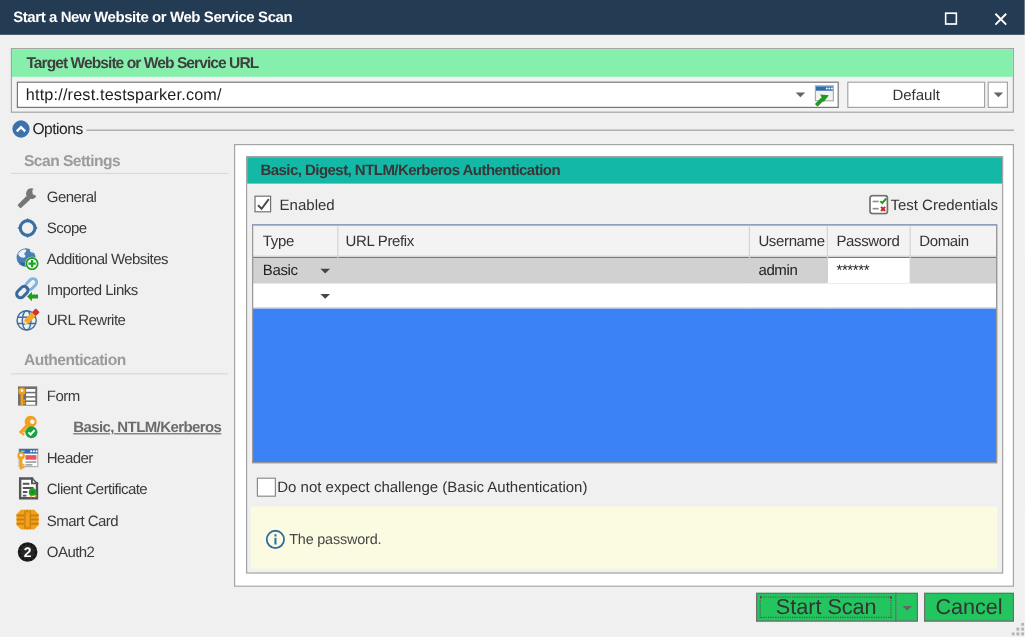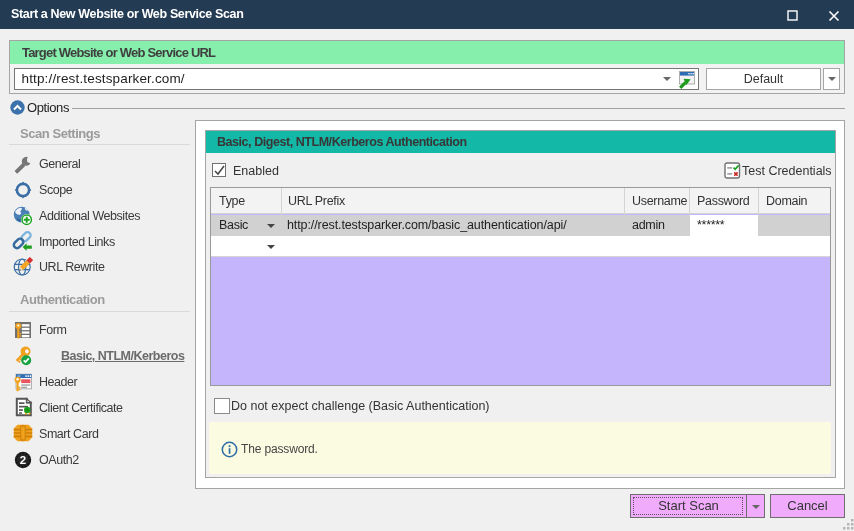--- a/index.html
+++ b/index.html
@@ -27,35 +27,35 @@
 .sbline { left:9px; width:181px; height:1px; background:#d9d9d9; }
 .sbitem { left:39px; font-size:12.5px; color:#3a3a3a; line-height:16px; letter-spacing:-0.45px; }
 
 #panel { left:195px; top:120px; width:650px; height:369px; background:#fff; border:1px solid #a5a5a5; }
 #inner { left:205px; top:130px; width:631px; height:348px; border:1px solid #a5a5a5; background:#f0f0f0; }
 #innerh { left:206px; top:131px; width:629px; height:22px; background:#14b8a6; color:#373737; font-weight:bold; font-size:12.5px; line-height:22px; padding-left:11px; letter-spacing:-0.45px; }
 #cb1 { left:212px; top:163px; width:14px; height:14px; background:#fff; border:1px solid #707070; }
 #enlabel { left:233px; top:164px; font-size:12.5px; color:#333; }
 #tclabel { left:742px; top:164px; font-size:12.5px; color:#333; }
 
-#tbl { left:210px; top:187px; width:621px; height:199px; background:#c4b5fd; border:1px solid #999; }
+#tbl { left:210px; top:187px; width:621px; height:199px; background:#3b82f6; border:1px solid #999; }
 .vline { position:absolute; top:0; width:1px; }
 #throw { position:absolute; left:0; top:0; width:619px; height:26px; background:#f3f3f3; border-bottom:1px solid #d4d4d4; }
 .thtext { position:absolute; top:0; height:26px; line-height:26px; font-size:12.5px; color:#333; letter-spacing:-0.3px; }
 #r1 { position:absolute; left:0; top:27px; width:619px; height:21px; background:#d1d1d1; }
 #r2 { position:absolute; left:0; top:48px; width:619px; height:21px; background:#fff; border-bottom:1px solid #d4d4d4; }
 .celltext { position:absolute; top:0; height:21px; line-height:21px; font-size:12.5px; color:#222; letter-spacing:-0.3px; }
 
 #cb2 { left:214px; top:398px; width:16px; height:16px; background:#fff; border:1px solid #8a8a8a; }
 #cb2label { left:231px; top:399px; font-size:12.5px; color:#333; }
 
 #ybar { left:209px; top:422px; width:622px; height:52px; background:#fbfbe2; }
 #ytext { left:241px; top:442px; font-size:12px; color:#454545; letter-spacing:-0.15px; }
 
-.btn { background:#f0abfc; border:1px solid #6e6e6e; font-size:13px; color:#333; text-align:center; }
+.btn { background:#22c55e; border:1px solid #6e6e6e; font-size:18px; color:#333; text-align:center; }
 #btnstart { left:630px; top:494px; width:117px; height:24px; line-height:22px; }
 #btnstartfocus { left:633px; top:497px; width:110px; height:18px; border:1px dotted #555; }
 #btnarrow { left:746px; top:494px; width:19px; height:24px; }
 #btnarrow .caret { position:absolute; left:5px; top:10px; }
 #btncancel { left:770px; top:494px; width:75px; height:24px; line-height:22px; }
 </style>
 </head>
 <body>
 <div class="abs" id="titlebar"></div>
 <div class="abs" id="title">Start a New Website or Web Service Scan</div>
@@ -241,21 +241,20 @@
   <div class="thtext" style="left:421px">Username</div>
   <div class="thtext" style="left:486px">Password</div>
   <div class="thtext" style="left:555px">Domain</div>
   <div class="vline" style="left:70px; height:48px; background:#d4d4d4;"></div>
   <div class="vline" style="left:413px; height:69px; background:#d4d4d4;"></div>
   <div class="vline" style="left:478px; height:69px; background:#d4d4d4;"></div>
   <div class="vline" style="left:547px; height:69px; background:#d4d4d4;"></div>
   <div id="r1">
     <div class="celltext" style="left:8px">Basic</div>
     <div class="caret" style="position:absolute; left:56px; top:9px; border-top-color:#444;"></div>
-    <div class="celltext" style="left:76px; letter-spacing:-0.1px;">http://rest.testsparker.com/basic_authentication/api/</div>
     <div class="celltext" style="left:421px">admin</div>
     <div style="position:absolute; left:479px; top:0; width:68px; height:21px; background:#fff;"></div>
     <div class="celltext" style="left:486px">******</div>
   </div>
   <div id="r2">
     <div class="caret" style="position:absolute; left:56px; top:9px; border-top-color:#444;"></div>
   </div>
 </div>
 
 <div class="abs" id="cb2"></div>

